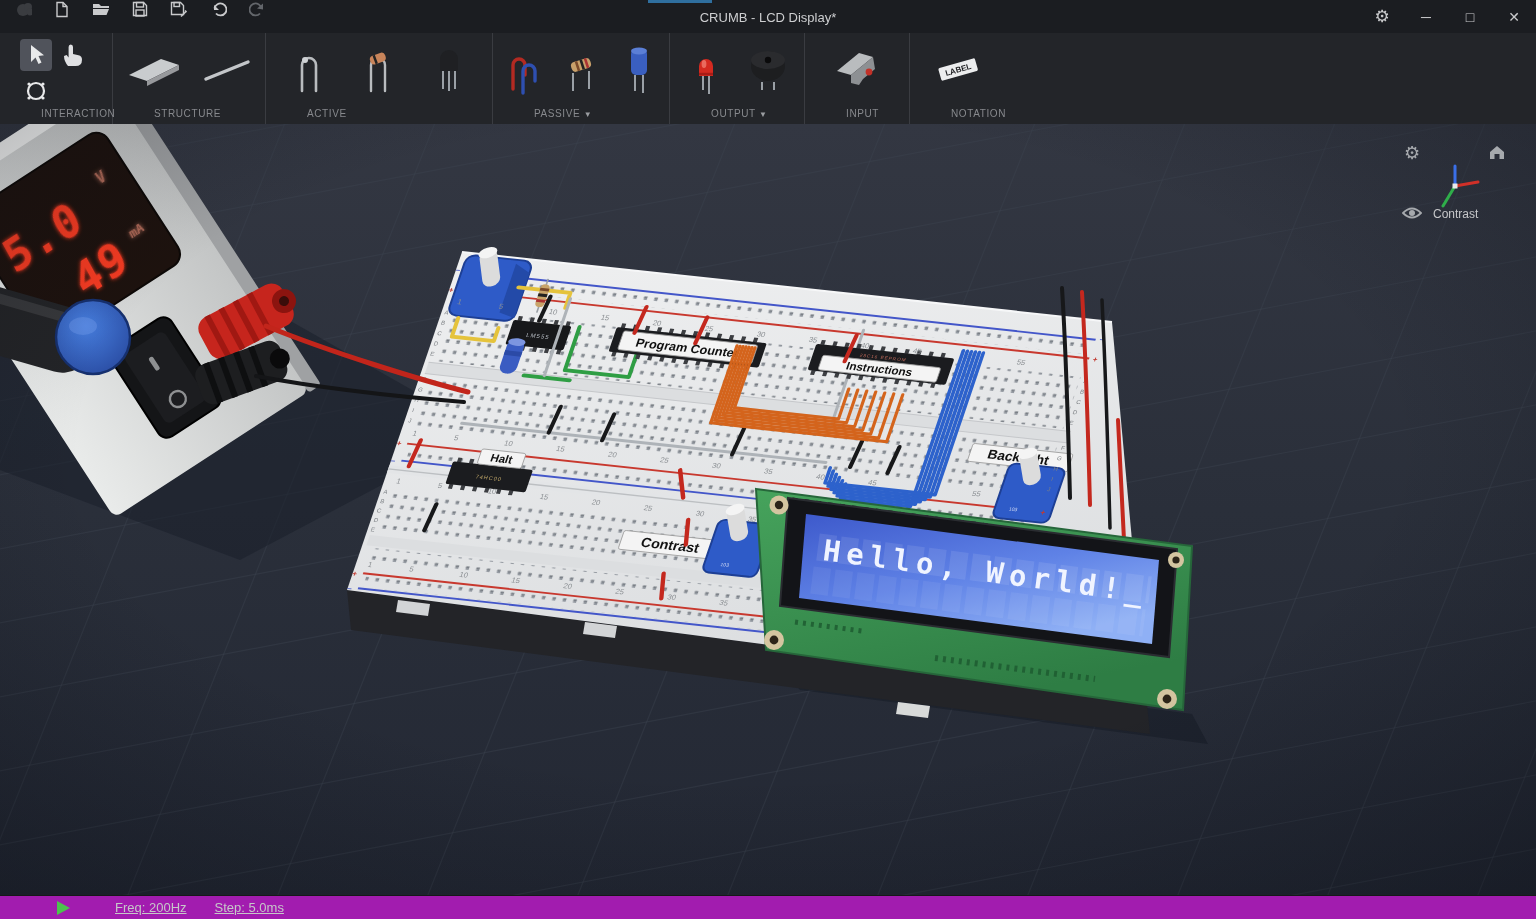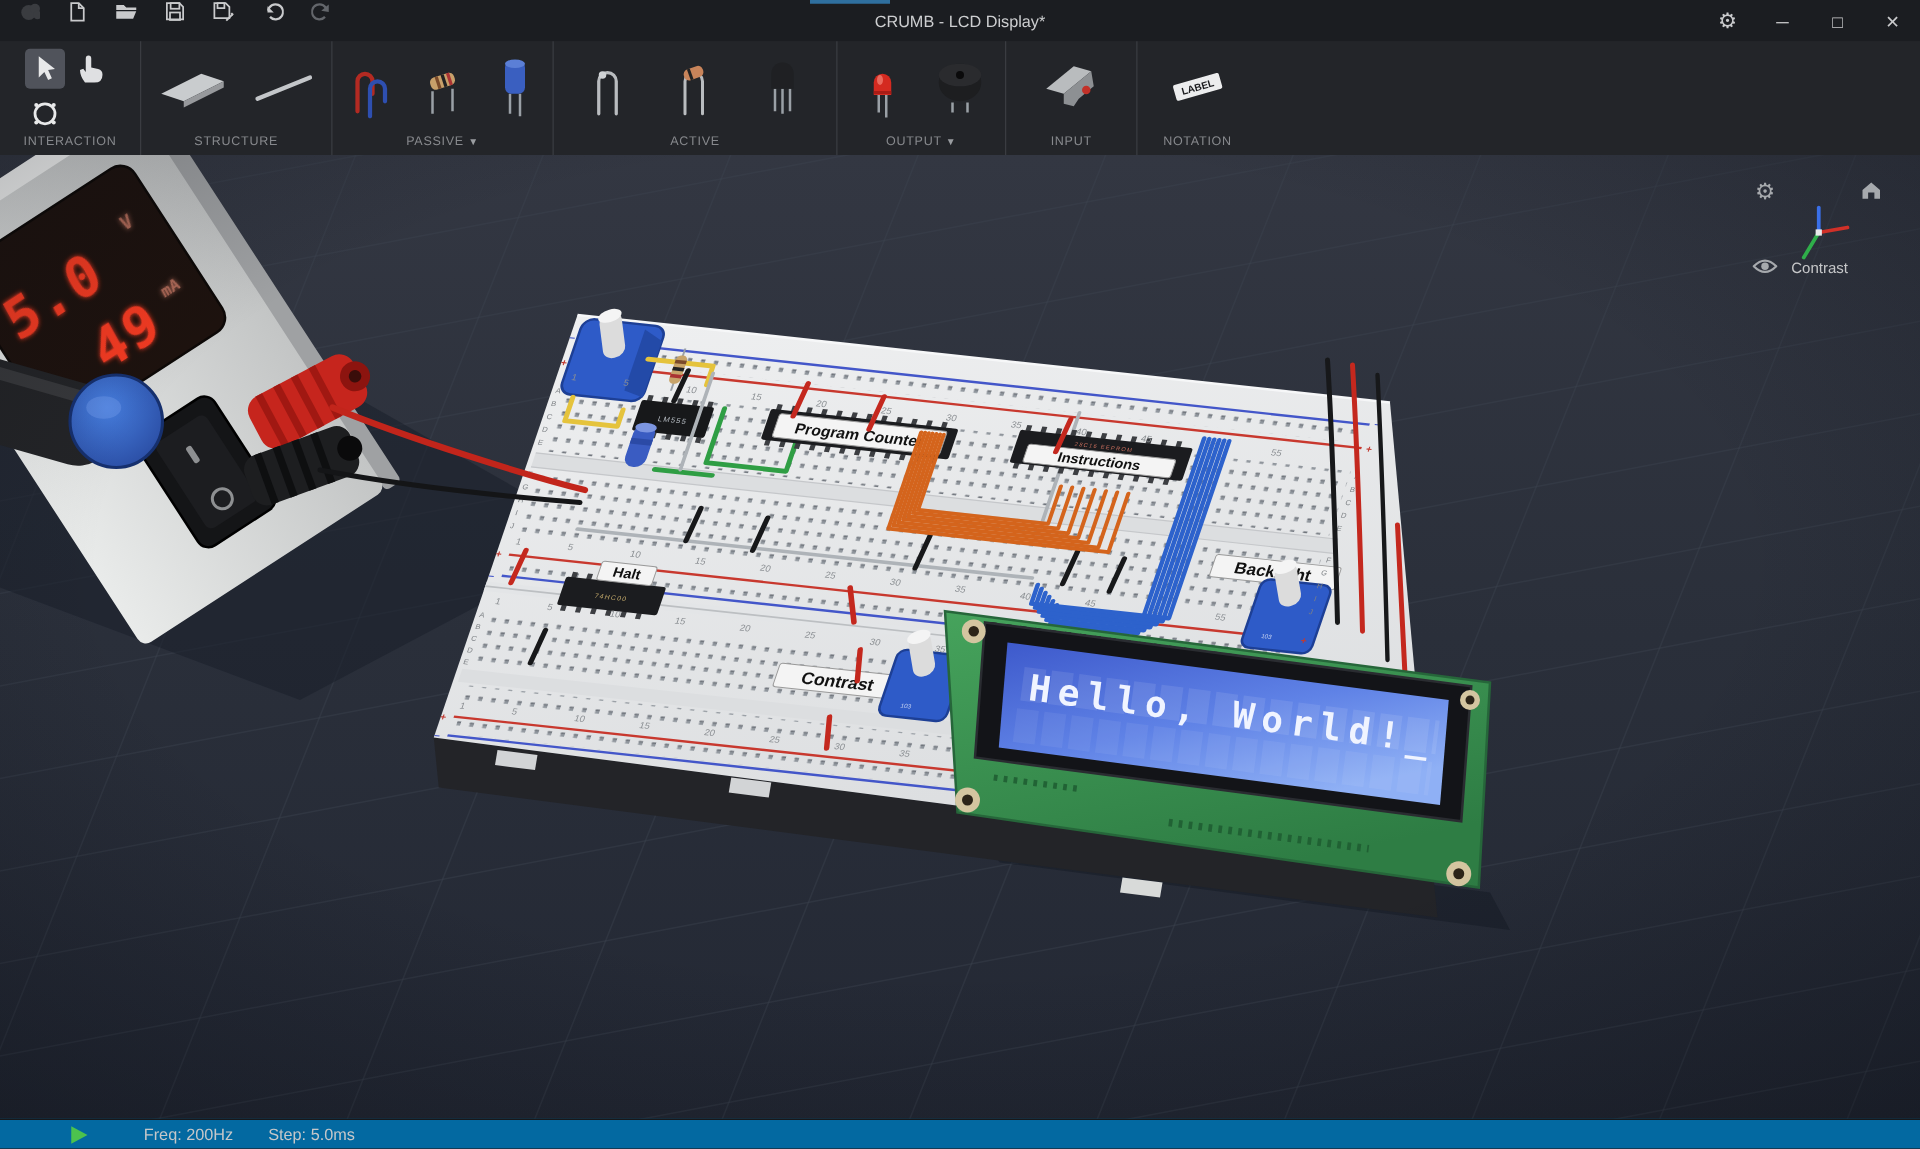--- a/index.html
+++ b/index.html
@@ -13,31 +13,31 @@
   .tb-right{position:absolute;right:0;top:0;height:33px;display:flex;align-items:center;}
   .win-btn{width:44px;height:33px;display:flex;align-items:center;justify-content:center;color:#c9cacc;font-size:14px;cursor:pointer;}
   .gear-glyph{font-size:17px;color:#c9cacc;}
   
   .toolbar{position:absolute;left:0;top:33px;width:1536px;height:91px;background:#232529;display:flex;border-bottom:1px solid #1a1b1e;}
   .tb-section{position:relative;height:100%;border-right:1px solid #3a3c41;display:flex;align-items:flex-start;justify-content:center;}
   .tb-section:last-child{border-right:none;}
   .tb-items{display:flex;gap:14px;margin-top:6px;align-items:flex-start;}
   .tool{width:44px;height:60px;display:flex;align-items:center;justify-content:center;cursor:pointer;border-radius:4px;}
   .tool.sel{background:#50535b;}
-  .tb-label{position:absolute;bottom:5px;left:0;width:100%;text-align:center;font-size:10px;letter-spacing:.6px;color:#87898d;white-space:nowrap;}
+  .tb-label{position:absolute;bottom:5px;left:0;width:100%;font-size:10px;letter-spacing:.6px;color:#87898d;white-space:nowrap;padding-left:41px;}
   .caret{font-size:8px;color:#9a9da1;}
   
   .int-grid{position:relative;width:96px;height:78px;margin-top:4px;}
   .int-grid .tool{position:absolute;width:32px;height:32px;}
   
   .scene{position:absolute;left:0;top:124px;width:1536px;height:772px;}
   .vp-overlay{position:absolute;font-size:12px;color:#c6c7c9;}
   .vp-btn{cursor:pointer;}
   
-  .statusbar{position:absolute;left:0;bottom:0;width:1536px;height:23px;background:#0369a1;border-top:1px solid #17181a;display:flex;align-items:center;font-size:13px;color:#c6c7c9;}
+  .statusbar{position:absolute;left:0;bottom:0;width:1536px;height:23px;background:#a21caf;border-top:1px solid #17181a;display:flex;align-items:center;font-size:13px;color:#c6c7c9;text-decoration:underline;}
   .sb-play{margin-left:56px;margin-right:44px;display:flex;align-items:center;cursor:pointer;}
   .sb-text{margin-right:28px;}
 </style>
 </head>
 <body>
 
 <div class="app">
 
   <div class="titlebar">
     <div class="accent-strip"></div>
@@ -137,20 +137,47 @@
         </div>
         <div class="tool" style="width:56px">
           <svg width="52" height="40">
               <line x1="5" y1="30" x2="47" y2="13" stroke="#c3c6c9" stroke-width="3.4" stroke-linecap="round"></line>
             </svg>
         </div>
       </div>
       <div class="tb-label"><span>STRUCTURE</span></div>
     </div>
 
+    <div class="tb-section" style="width:226px">
+      <div class="tb-items" style="gap:26px">
+        <div class="tool">
+          <svg width="34" height="52" fill="none" stroke-linecap="round">
+              <path d="M10,48 V22 a7,7 0 0 1 14,0 V48" stroke="#b9bcbf" stroke-width="2.6"></path>
+              <circle cx="13" cy="17" r="3" fill="#cfd2d5" stroke="none"></circle>
+            </svg>
+        </div>
+        <div class="tool">
+          <svg width="34" height="52" fill="none" stroke-linecap="round">
+              <path d="M9,48 V22 a7,7 0 0 1 14,0 V48" stroke="#b9bcbf" stroke-width="2.4"></path>
+              <g transform="rotate(-20 16 16)">
+                <rect x="8" y="11" width="16" height="9" rx="4" fill="#c8845a"></rect>
+                <rect x="12" y="11" width="2.4" height="9" fill="#222"></rect>
+              </g>
+            </svg>
+        </div>
+        <div class="tool">
+          <svg width="34" height="52">
+              <path d="M11,46 V28 M17,48 V28 M23,46 V28" stroke="#9aa0a6" stroke-width="2"></path>
+              <path d="M8,28 v-12 a9,9 0 0 1 18,0 v12 z" fill="#1f2023"></path>
+            </svg>
+        </div>
+      </div>
+      <div class="tb-label"><span>ACTIVE</span></div>
+    </div>
+
     <div class="tb-section" style="width:176px">
       <div class="tb-items">
         <div class="tool">
           <svg width="36" height="52" fill="none" stroke-linecap="round">
               <path d="M8,46 V22 a6,6 0 0 1 12,0 V32" stroke="#b32a22" stroke-width="3.4"></path>
               <path d="M18,50 V28 a6,6 0 0 1 12,0 V38" stroke="#2e4fb0" stroke-width="3.4"></path>
             </svg>
         </div>
         <div class="tool">
           <svg width="36" height="52" fill="none">
@@ -166,47 +193,20 @@
         </div>
         <div class="tool">
           <svg width="36" height="52">
               <path d="M14,48 V32 M22,50 V32" stroke="#9aa0a6" stroke-width="2"></path>
               <rect x="10" y="6" width="16" height="26" rx="5" fill="#3a5fc0"></rect>
               <ellipse cx="18" cy="8" rx="8" ry="3.4" fill="#5b7fd6"></ellipse>
             </svg>
         </div>
       </div>
       <div class="tb-label"><span>PASSIVE</span> <span class="caret">▼</span></div>
-    </div>
-
-    <div class="tb-section" style="width:226px">
-      <div class="tb-items" style="gap:26px">
-        <div class="tool">
-          <svg width="34" height="52" fill="none" stroke-linecap="round">
-              <path d="M10,48 V22 a7,7 0 0 1 14,0 V48" stroke="#b9bcbf" stroke-width="2.6"></path>
-              <circle cx="13" cy="17" r="3" fill="#cfd2d5" stroke="none"></circle>
-            </svg>
-        </div>
-        <div class="tool">
-          <svg width="34" height="52" fill="none" stroke-linecap="round">
-              <path d="M9,48 V22 a7,7 0 0 1 14,0 V48" stroke="#b9bcbf" stroke-width="2.4"></path>
-              <g transform="rotate(-20 16 16)">
-                <rect x="8" y="11" width="16" height="9" rx="4" fill="#c8845a"></rect>
-                <rect x="12" y="11" width="2.4" height="9" fill="#222"></rect>
-              </g>
-            </svg>
-        </div>
-        <div class="tool">
-          <svg width="34" height="52">
-              <path d="M11,46 V28 M17,48 V28 M23,46 V28" stroke="#9aa0a6" stroke-width="2"></path>
-              <path d="M8,28 v-12 a9,9 0 0 1 18,0 v12 z" fill="#1f2023"></path>
-            </svg>
-        </div>
-      </div>
-      <div class="tb-label"><span>ACTIVE</span></div>
     </div>
 
     <div class="tb-section" style="width:134px">
       <div class="tb-items" style="gap:18px">
         <div class="tool">
           <svg width="30" height="54">
               <path d="M12,48 V34 M18,52 V34" stroke="#9aa0a6" stroke-width="2"></path>
               <path d="M8,34 v-10 a7,7 0 0 1 14,0 v10 z" fill="#d42a20"></path>
               <path d="M8,32 h14" stroke="#a81c16" stroke-width="2.4"></path>
               <ellipse cx="13" cy="22" rx="2.4" ry="4" fill="#ef7a6e" opacity=".8"></ellipse>

